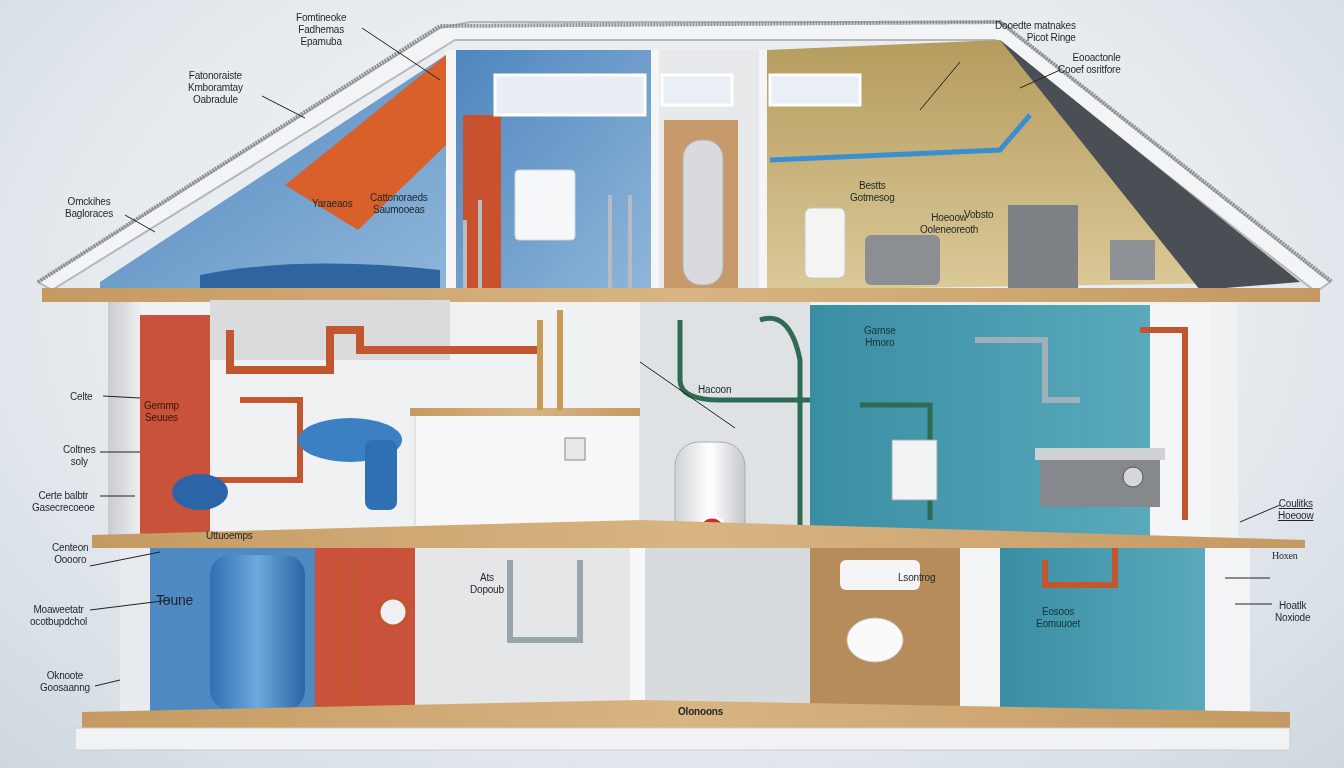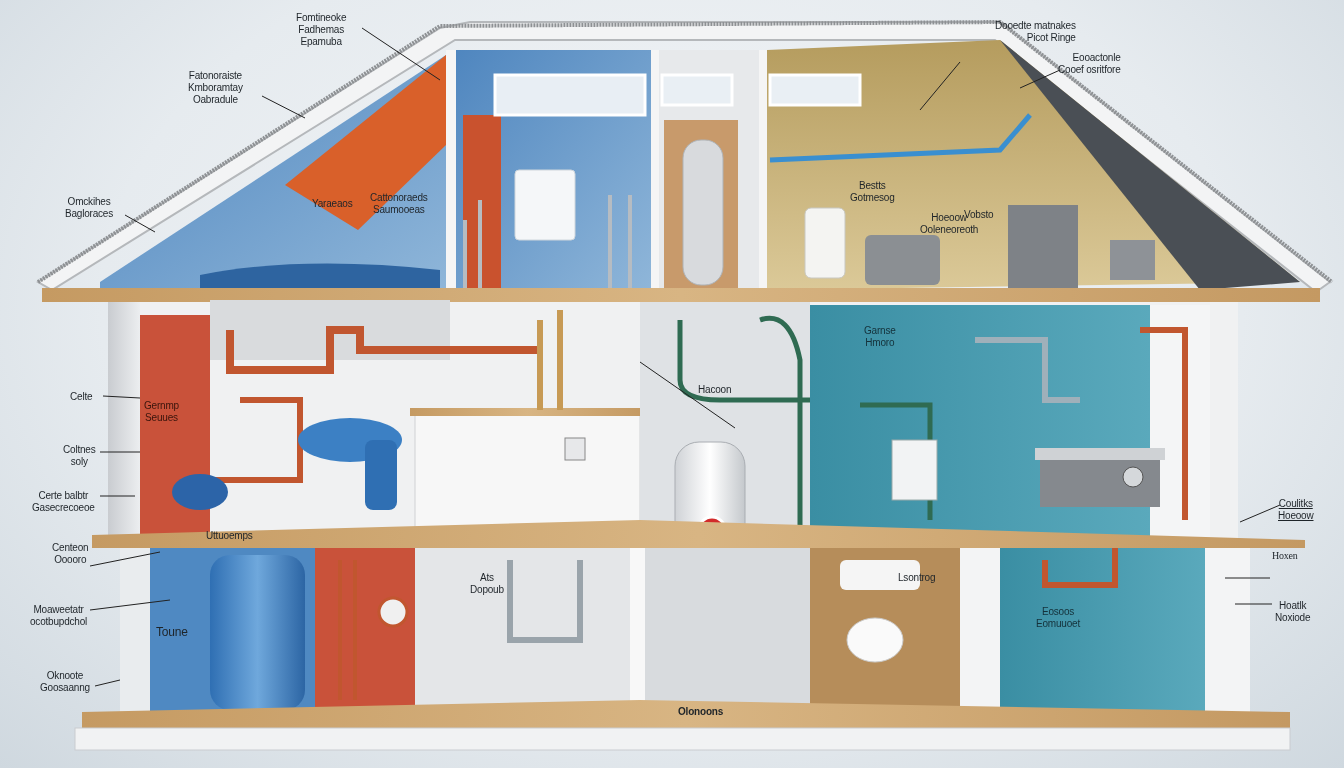--- a/index.html
+++ b/index.html
@@ -223,21 +223,21 @@
   <span>Hoeoow</span>
 </div>
 <div class="lbl" style="left:30px;top:604px;">
   <span>Moaweetatr</span>
   <span>ocotbupdchol</span>
 </div>
 <div class="lbl" style="left:40px;top:670px;">
   <span>Oknoote</span>
   <span>Goosaanng</span>
 </div>
-<div class="lbl" style="left:156px;top:626px;font-size:12px;">Toune</div>
+<div class="lbl" style="left:156px;top:594px;font-size:14px;">Toune</div>
 <div class="lbl" style="left:470px;top:572px;">
   <span>Ats</span>
   <span>Dopoub</span>
 </div>
 <div class="lbl dark" style="left:1036px;top:606px;">
   <span>Eosoos</span>
   <span>Eomuuoet</span>
 </div>
 <div class="lbl" style="left:1272px;top:550px;font-family:Liberation Serif, serif;">Hoxen</div>
 <div class="lbl" style="left:1275px;top:600px;">

